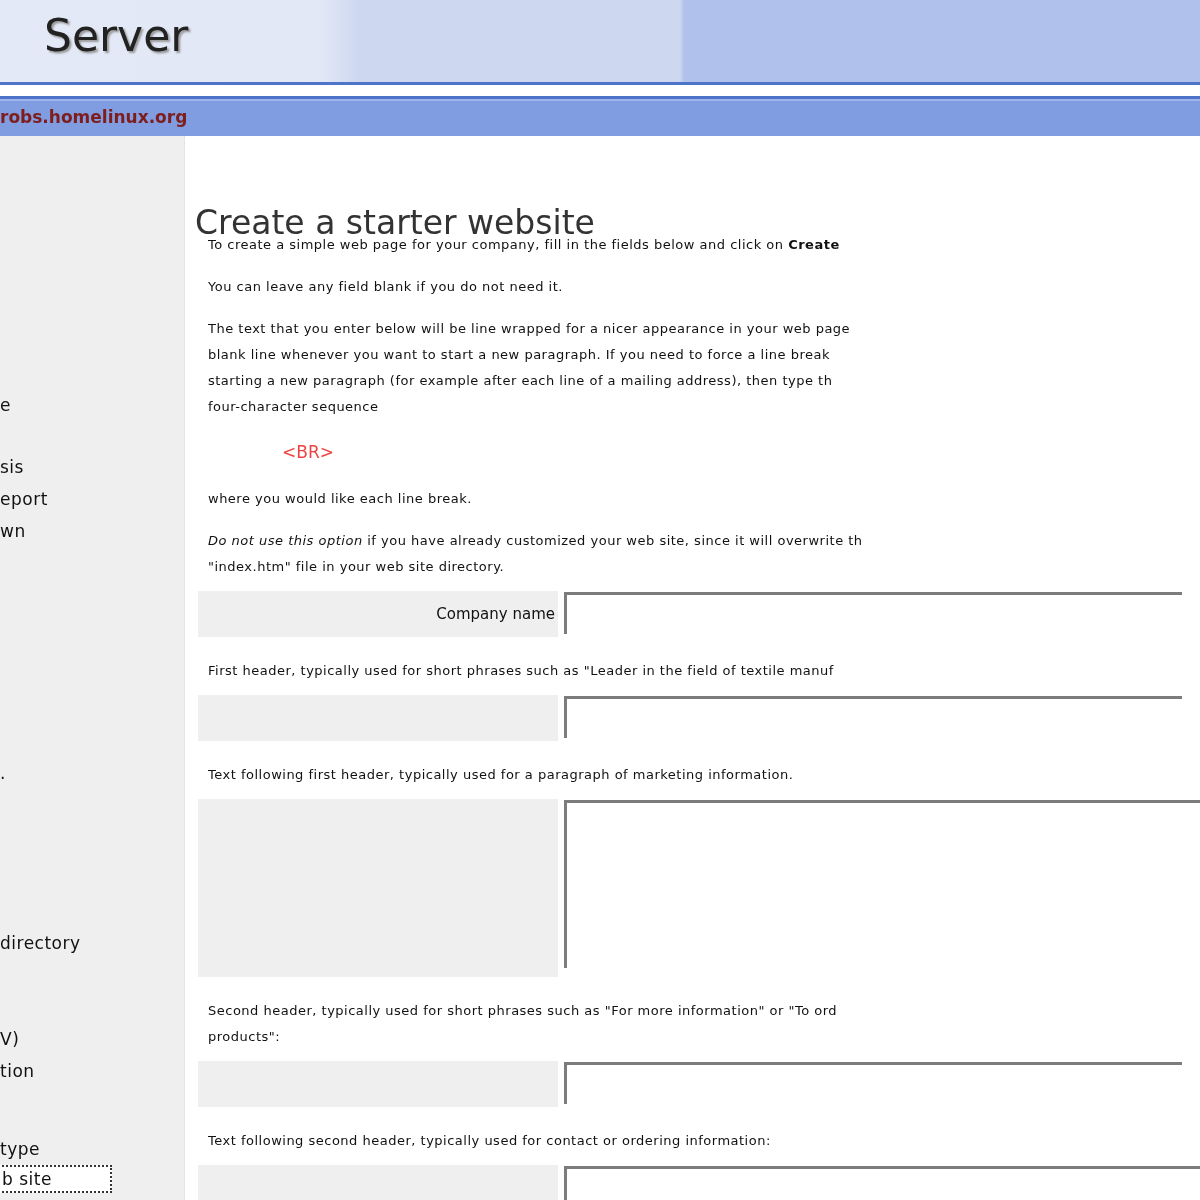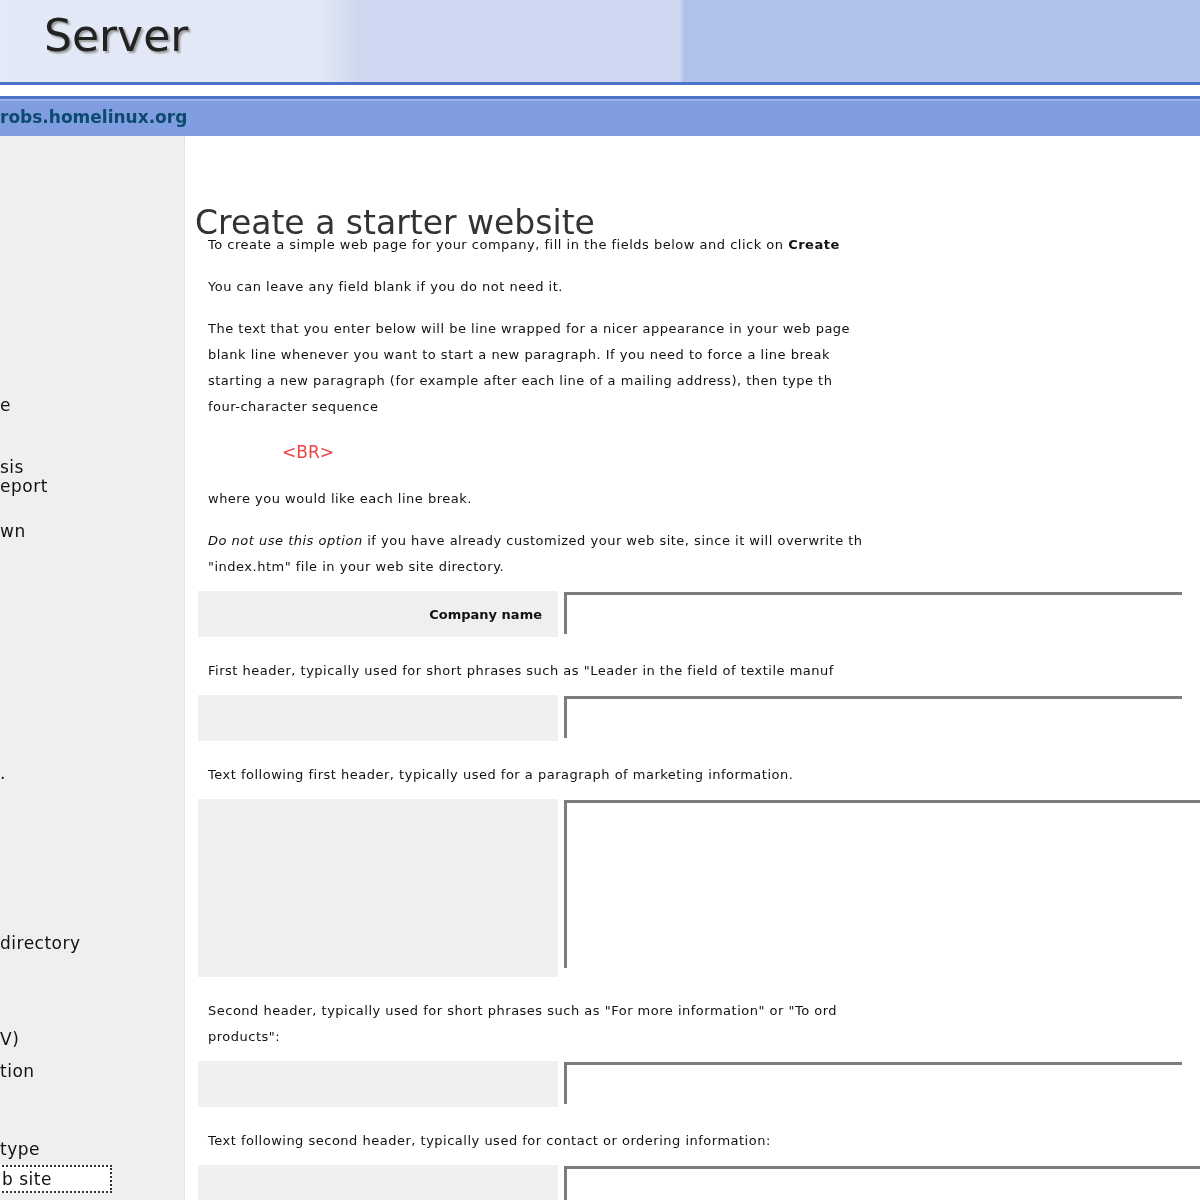--- a/index.html
+++ b/index.html
@@ -25,21 +25,21 @@
   .banner-line1 { position:absolute; left:0; top:82px; width:1200px; height:3px; background:#4d74c8; }
   .banner-gap   { position:absolute; left:0; top:85px; width:1200px; height:11px; background:#ffffff; }
   .banner-line2 { position:absolute; left:0; top:96px; width:1200px; height:3px; background:#4d74c8; }
   .hostbar {
     position:absolute; left:0; top:99px; width:1200px; height:37px;
     background:#7f9de0; border-top:2px solid #9fb4ea;
     box-sizing:border-box;
   }
   .hostbar-text {
     position:absolute; left:0; top:6px;
-    font-weight:bold; font-size:17px; color:#0c4a6e; white-space:nowrap;
+    font-weight:bold; font-size:17px; color:#7f1d1d; white-space:nowrap;
   }
   
   .sidebar {
     position:absolute; left:0; top:136px; width:184px; height:1064px;
     background:#efefef; border-right:1px dotted #dcdcdc;
   }
   .nav-item {
     position:absolute; left:0; font-size:17px; color:#111;
     white-space:nowrap; line-height:20px; cursor:pointer;
     letter-spacing:0.5px;
@@ -60,22 +60,22 @@
     white-space:nowrap; line-height:26px; letter-spacing:0.5px;
   }
   .p b { font-weight:bold; }
   .p i { font-style:italic; }
   .code { position:absolute; left:82px; font-size:17px; color:#ef4444; white-space:nowrap; }
   .label-cell {
     position:absolute; left:-2px; width:360px; background:#efefef;
     box-sizing:border-box;
   }
   .label-cell span {
-    position:absolute; right:16px; top:50%; transform:translateY(-50%);
-    font-weight:bold; font-size:13px; white-space:nowrap;
+    position:absolute; right:3px; top:50%; transform:translateY(-50%);
+    font-weight:normal; font-size:15px; white-space:nowrap;
   }
   .text-input {
     position:absolute; left:364px; width:618px; height:42px;
     border:none; border-top:3px solid #7c7c7c; border-left:3px solid #7c7c7c;
     background:#fff; box-sizing:border-box; padding:0 4px;
     font-size:17px; outline:none;
   }
   .text-area {
     position:absolute; left:364px; width:660px; height:168px;
     border:none; border-top:3px solid #7c7c7c; border-left:3px solid #7c7c7c;
@@ -92,21 +92,21 @@
 <div class="banner-line1"></div>
 <div class="banner-gap"></div>
 <div class="banner-line2"></div>
 <div class="hostbar">
   <span class="hostbar-text">robs.homelinux.org</span>
 </div>
 
 <div class="sidebar">
   <div class="nav-item" style="top:259px">e</div>
   <div class="nav-item" style="top:321px">sis</div>
-  <div class="nav-item" style="top:340px">eport</div>
+  <div class="nav-item" style="top:353px">eport</div>
   <div class="nav-item" style="top:385px">wn</div>
   <div class="nav-item" style="top:627px">.</div>
   <div class="nav-item" style="top:797px">directory</div>
   <div class="nav-item" style="top:893px">V)</div>
   <div class="nav-item" style="top:925px">tion</div>
   <div class="nav-item" style="top:1003px">type</div>
   <div class="nav-item selected" style="top:1029px">b site</div>
 </div>
 
 <div class="main">

